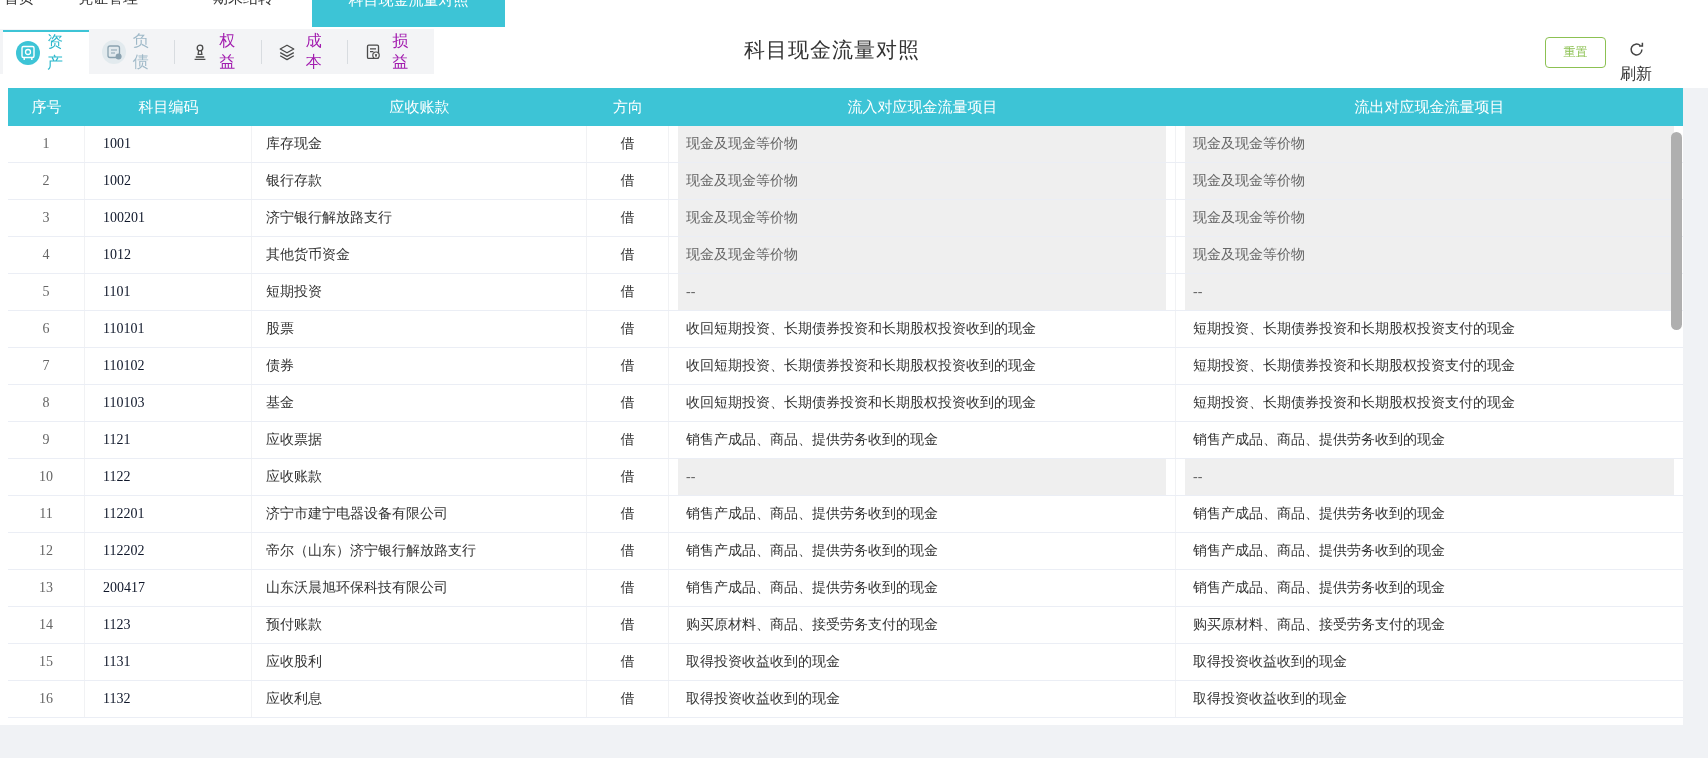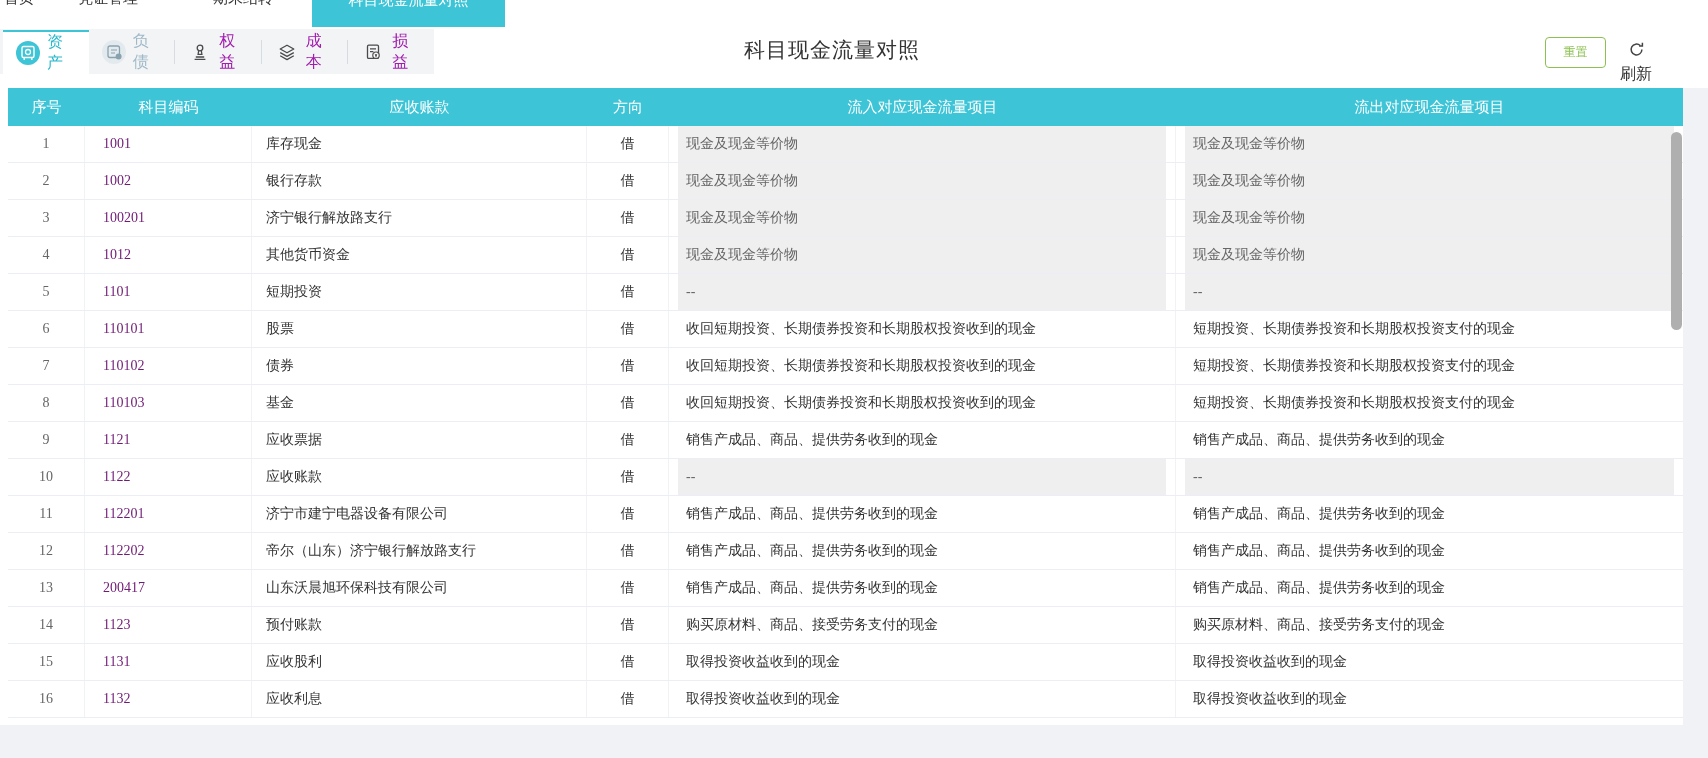--- a/index.html
+++ b/index.html
@@ -32,21 +32,21 @@
   
   .left-gutter{position:absolute;left:0;top:88px;width:8px;height:637px;background:#fff;}
   .card{position:absolute;left:8px;top:88px;width:1675px;height:637px;background:#fff;overflow:hidden;font-family:Liberation Serif, serif;}
   .thead{height:38px;background:#3DC4D6;display:grid;grid-template-columns:77px 167px 335px 82px 507px 507px;align-items:center;}
   .th{color:#fff;font-size:15px;text-align:center;white-space:nowrap;}
   .tbody{position:relative;}
   .row{display:grid;grid-template-columns:77px 167px 335px 82px 507px 507px;height:37px;border-bottom:1px solid #EBEEF5;box-sizing:border-box;}
   .cell{height:100%;display:flex;align-items:center;border-right:1px solid #F1F2F4;box-sizing:border-box;font-size:14px;color:#333;overflow:hidden;white-space:nowrap;}
   .cell:last-child{border-right:none;}
   .c-no{justify-content:center;color:#666;}
-  .c-code{padding-left:18px;color:#701a75;}
+  .c-code{padding-left:18px;color:#0f172a;}
   .c-name{padding-left:14px;}
   .c-dir{justify-content:center;}
   .c-flow{padding:0;}
   .flow{flex:1;margin:0 9px;height:42px;display:flex;align-items:center;padding:0 8px;border-radius:2px;color:#333;overflow:hidden;white-space:nowrap;}
   .flow.boxed{background:#EFEFEF;color:#666;}
   .v-thumb{position:absolute;left:1663px;top:44px;width:11px;height:198px;background:#AFAFAF;border-radius:6px;}
 </style>
 </head>
 <body>
 

